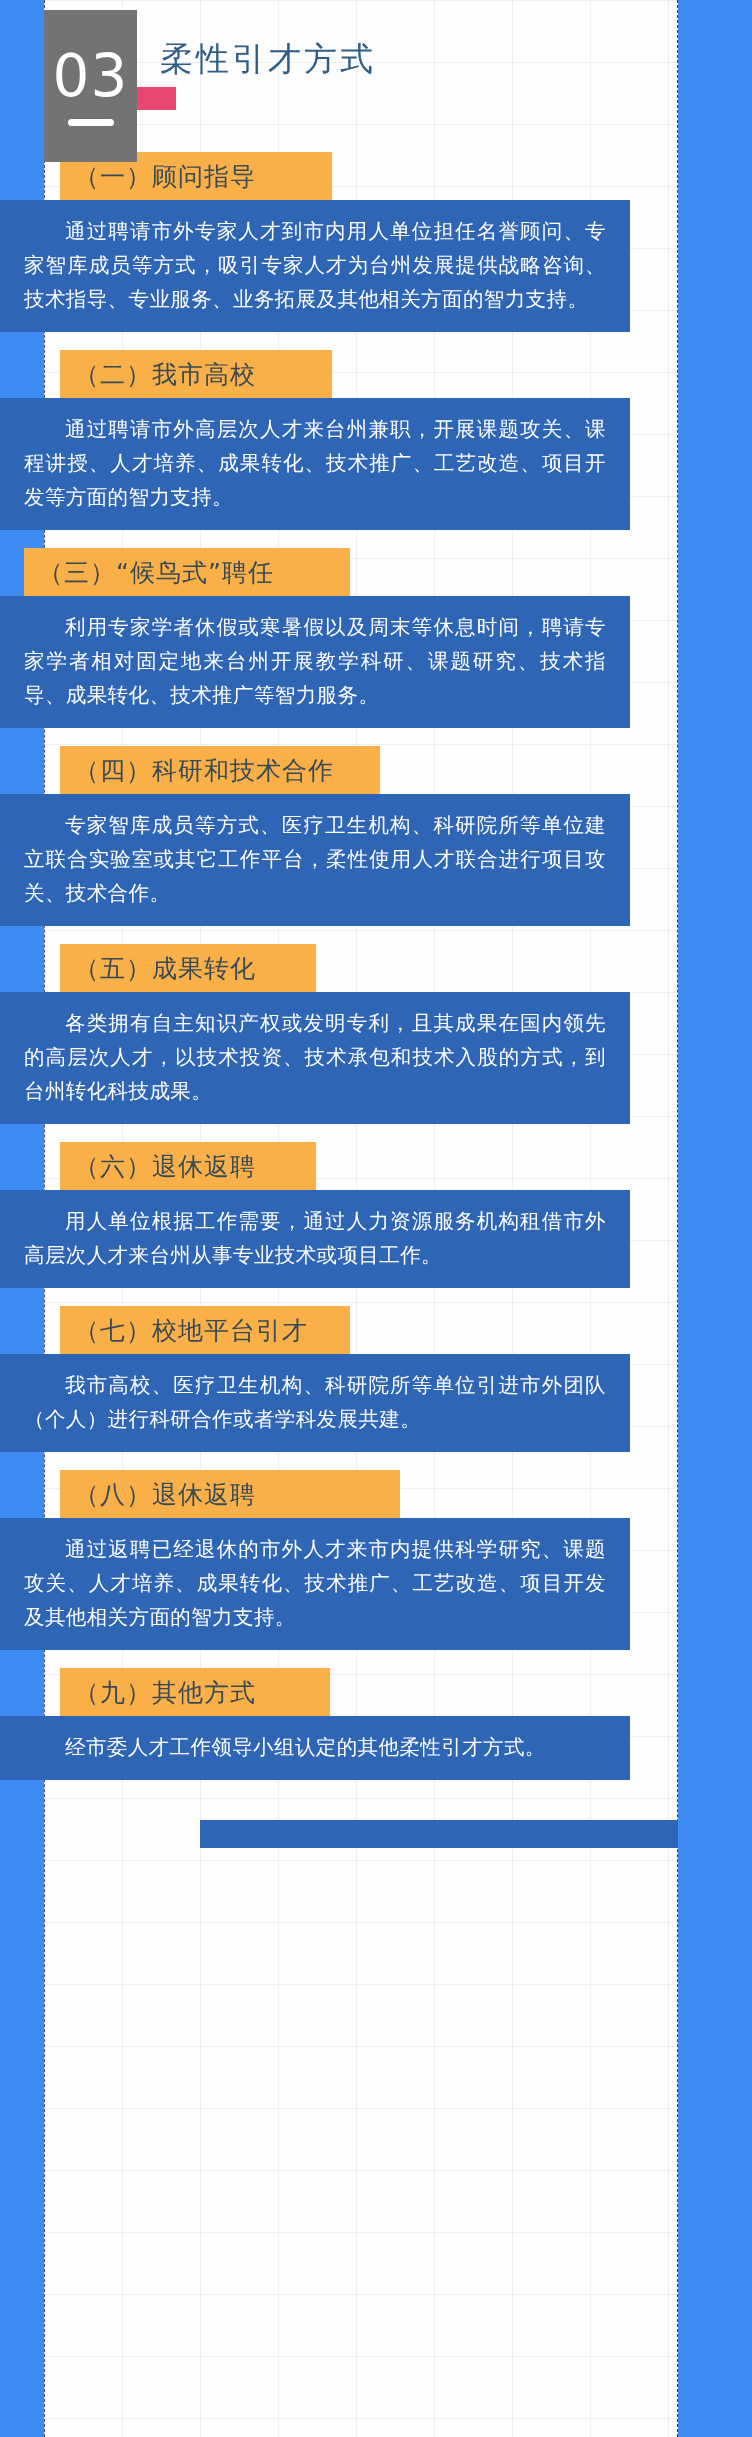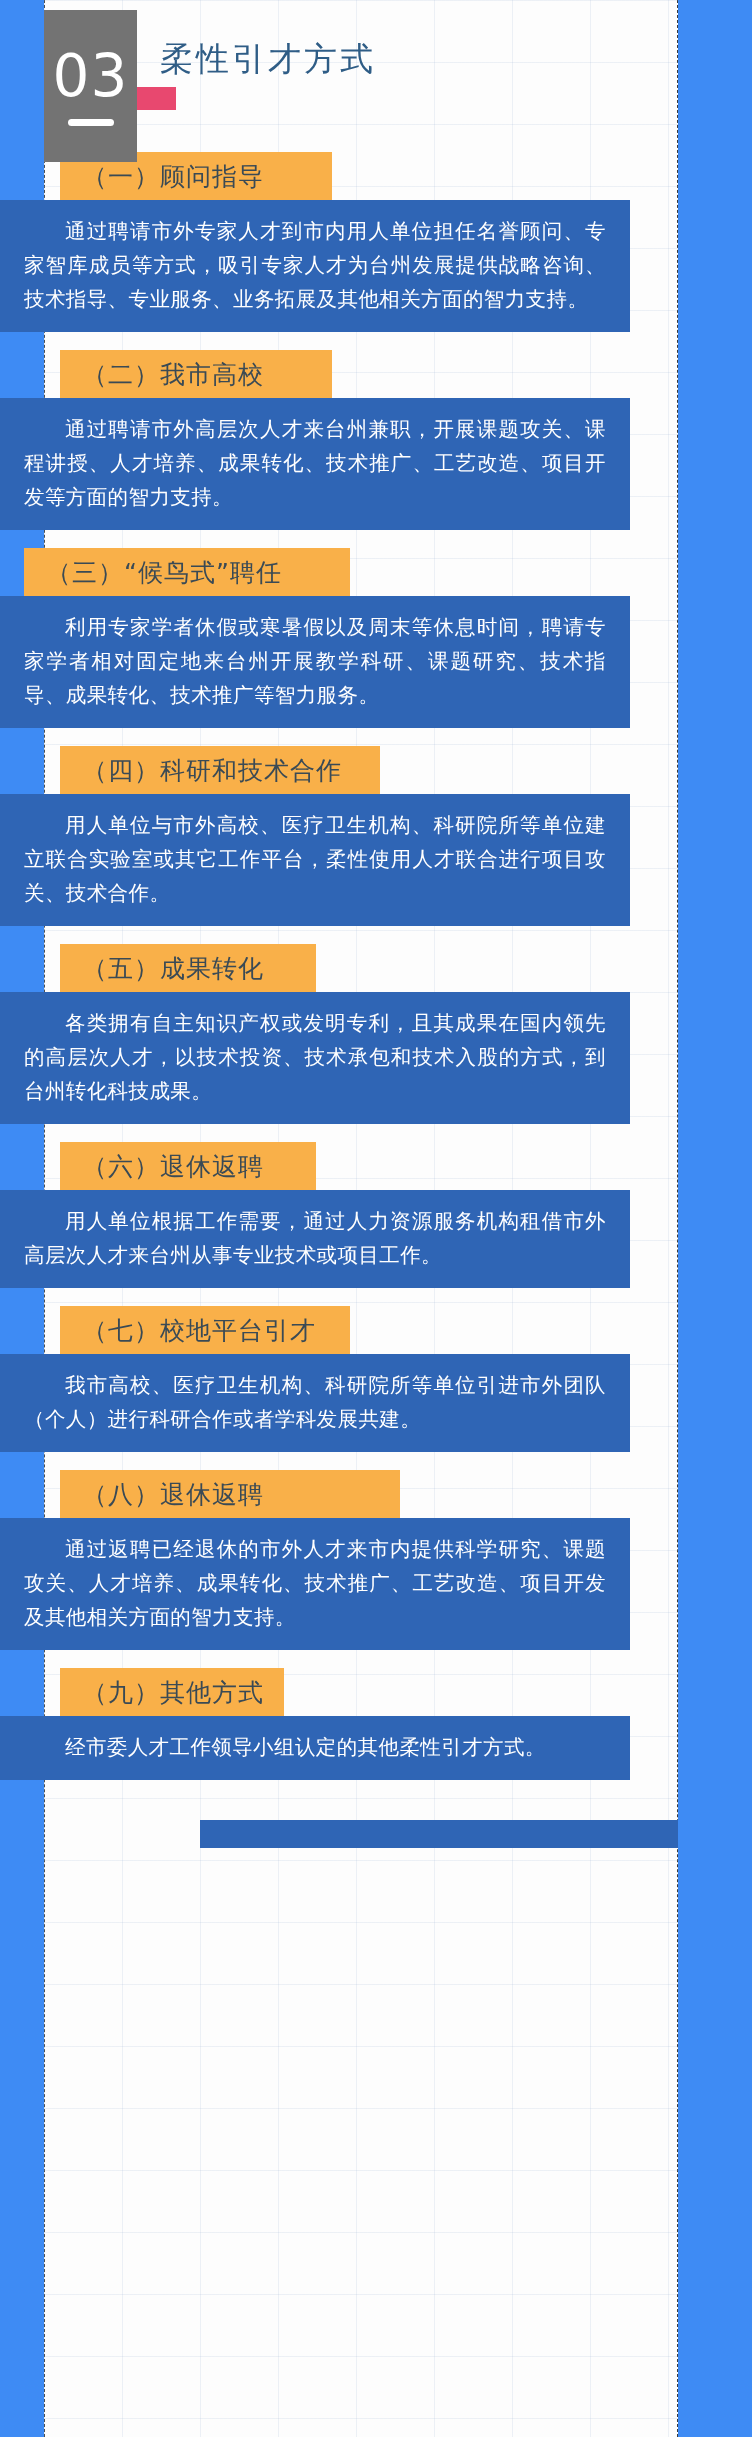--- a/index.html
+++ b/index.html
@@ -115,35 +115,35 @@
     margin:0 0 18px 0;
   }
   .sec-head{
     position:relative;
     margin-left:60px;
     background:#f9b049;
     height:48px;
     display:flex;
     align-items:center;
     box-sizing:border-box;
-    padding-left:22px;
+    padding-left:14px;
     color:#3a4a55;
     font-size:25px;
     letter-spacing:1px;
     white-space:nowrap;
   }
   .sec-head.w1{width:272px;}
   .sec-head.w2{width:272px;}
   .sec-head.w3{width:326px;margin-left:24px;}
   .sec-head.w4{width:320px;}
   .sec-head.w5{width:256px;}
   .sec-head.w6{width:256px;}
   .sec-head.w7{width:290px;}
   .sec-head.w8{width:340px;}
-  .sec-head.w9{width:224px;}
+  .sec-head.w9{width:270px;}
 
   .sec-body{
     position:relative;
     width:630px;
     background:#2f65b5;
     color:#ffffff;
     box-sizing:border-box;
     padding:14px 24px 16px 24px;
     font-size:20.5px;
     line-height:1.66;
@@ -220,21 +220,21 @@
     <div class="section">
       <div class="sec-head w3">（三）“候鸟式”聘任</div>
       <div class="sec-body">
         <p>利用专家学者休假或寒暑假以及周末等休息时间，聘请专家学者相对固定地来台州开展教学科研、课题研究、技术指导、成果转化、技术推广等智力服务。</p>
       </div>
     </div>
 
     <div class="section">
       <div class="sec-head w4">（四）科研和技术合作</div>
       <div class="sec-body">
-        <p>用人单位与市外高校、医疗卫生机构、科研院所等单位建立联合实验室或其它工作平台，柔性使用人才联合进行项目攻关、技术合作。</p>
+        <p>专家智库成员等方式、医疗卫生机构、科研院所等单位建立联合实验室或其它工作平台，柔性使用人才联合进行项目攻关、技术合作。</p>
       </div>
     </div>
 
     <div class="section">
       <div class="sec-head w5">（五）成果转化</div>
       <div class="sec-body">
         <p>各类拥有自主知识产权或发明专利，且其成果在国内领先的高层次人才，以技术投资、技术承包和技术入股的方式，到台州转化科技成果。</p>
       </div>
     </div>
 

